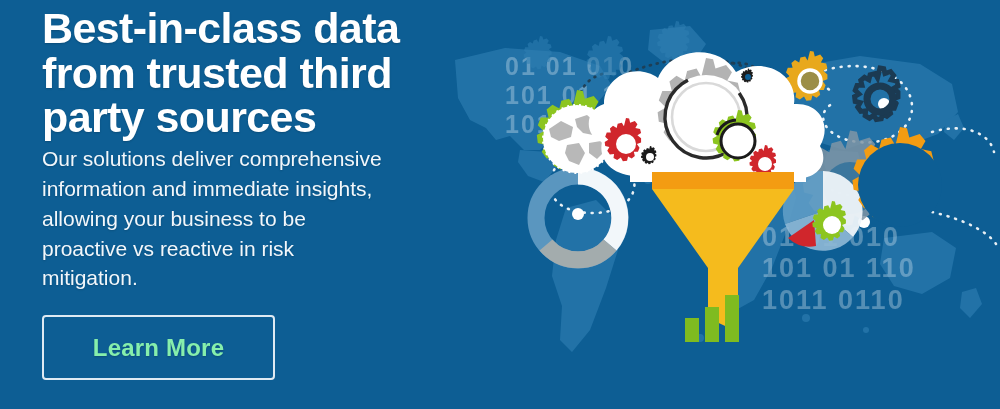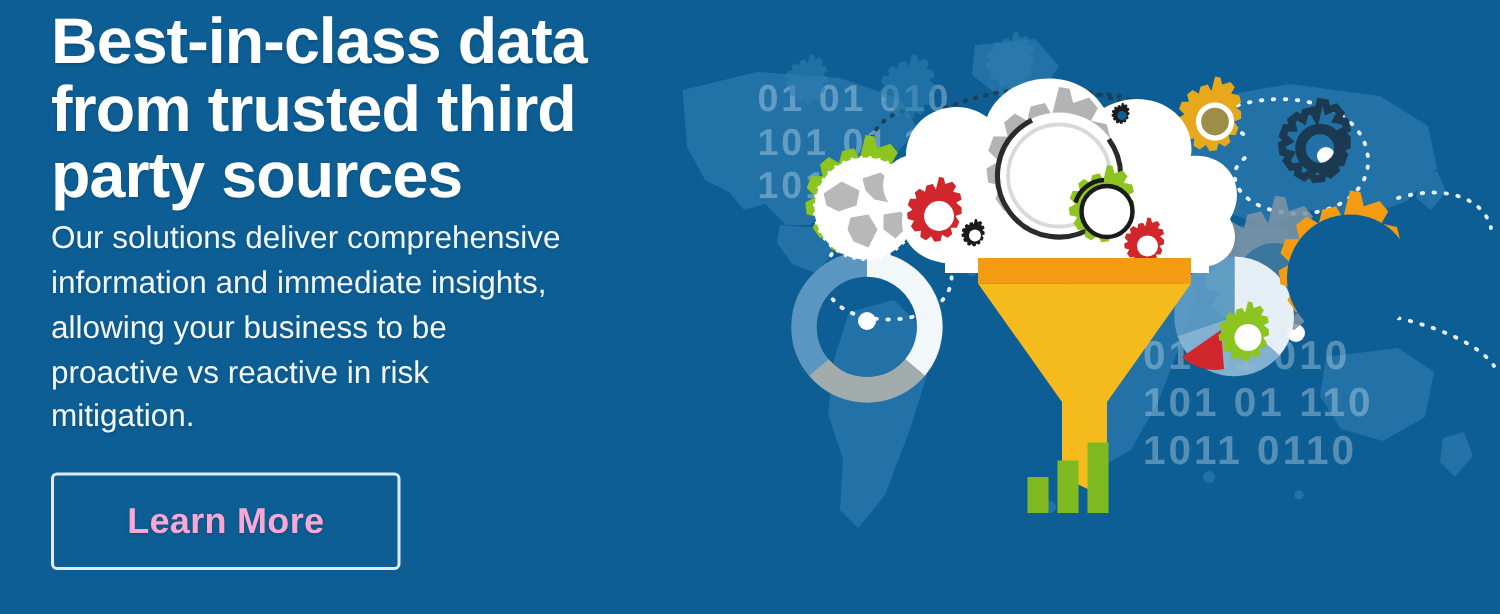--- a/index.html
+++ b/index.html
@@ -27,21 +27,21 @@
     line-height:1.16;
     white-space:pre;
     pointer-events:none;
   }
   #binary-left  { left:505px; top:52px;  font-size:25px; }
   #binary-right { left:762px; top:222px; font-size:27px; }
   
   #art-layer { position:absolute; left:480px; top:0; width:520px; height:409px; }
   
   #text-col {
-    position:absolute; left:34px; top:6px; width:450px;
+    position:absolute; left:42px; top:6px; width:450px;
   }
   #headline {
     color:#ffffff;
     font-size:43px;
     font-weight:700;
     line-height:1.04;
     letter-spacing:-0.6px;
     white-space:pre-line;
     text-shadow:0 1px 2px rgba(0,0,0,0.18);
   }
@@ -54,21 +54,21 @@
     white-space:pre-line;
     text-shadow:0 1px 2px rgba(0,0,0,0.16);
   }
   #cta-button {
     margin-top:22px;
     display:flex; align-items:center; justify-content:center;
     width:233px; height:65px;
     border:2px solid #dfeaf3;
     border-radius:4px;
     background:transparent;
-    color:#f9a8d4;
+    color:#86efac;
     font-size:24px;
     font-weight:700;
     letter-spacing:0.2px;
     cursor:pointer;
     text-shadow:0 1px 2px rgba(0,0,0,0.2);
   }
 </style>
 </head>
 <body>
 

